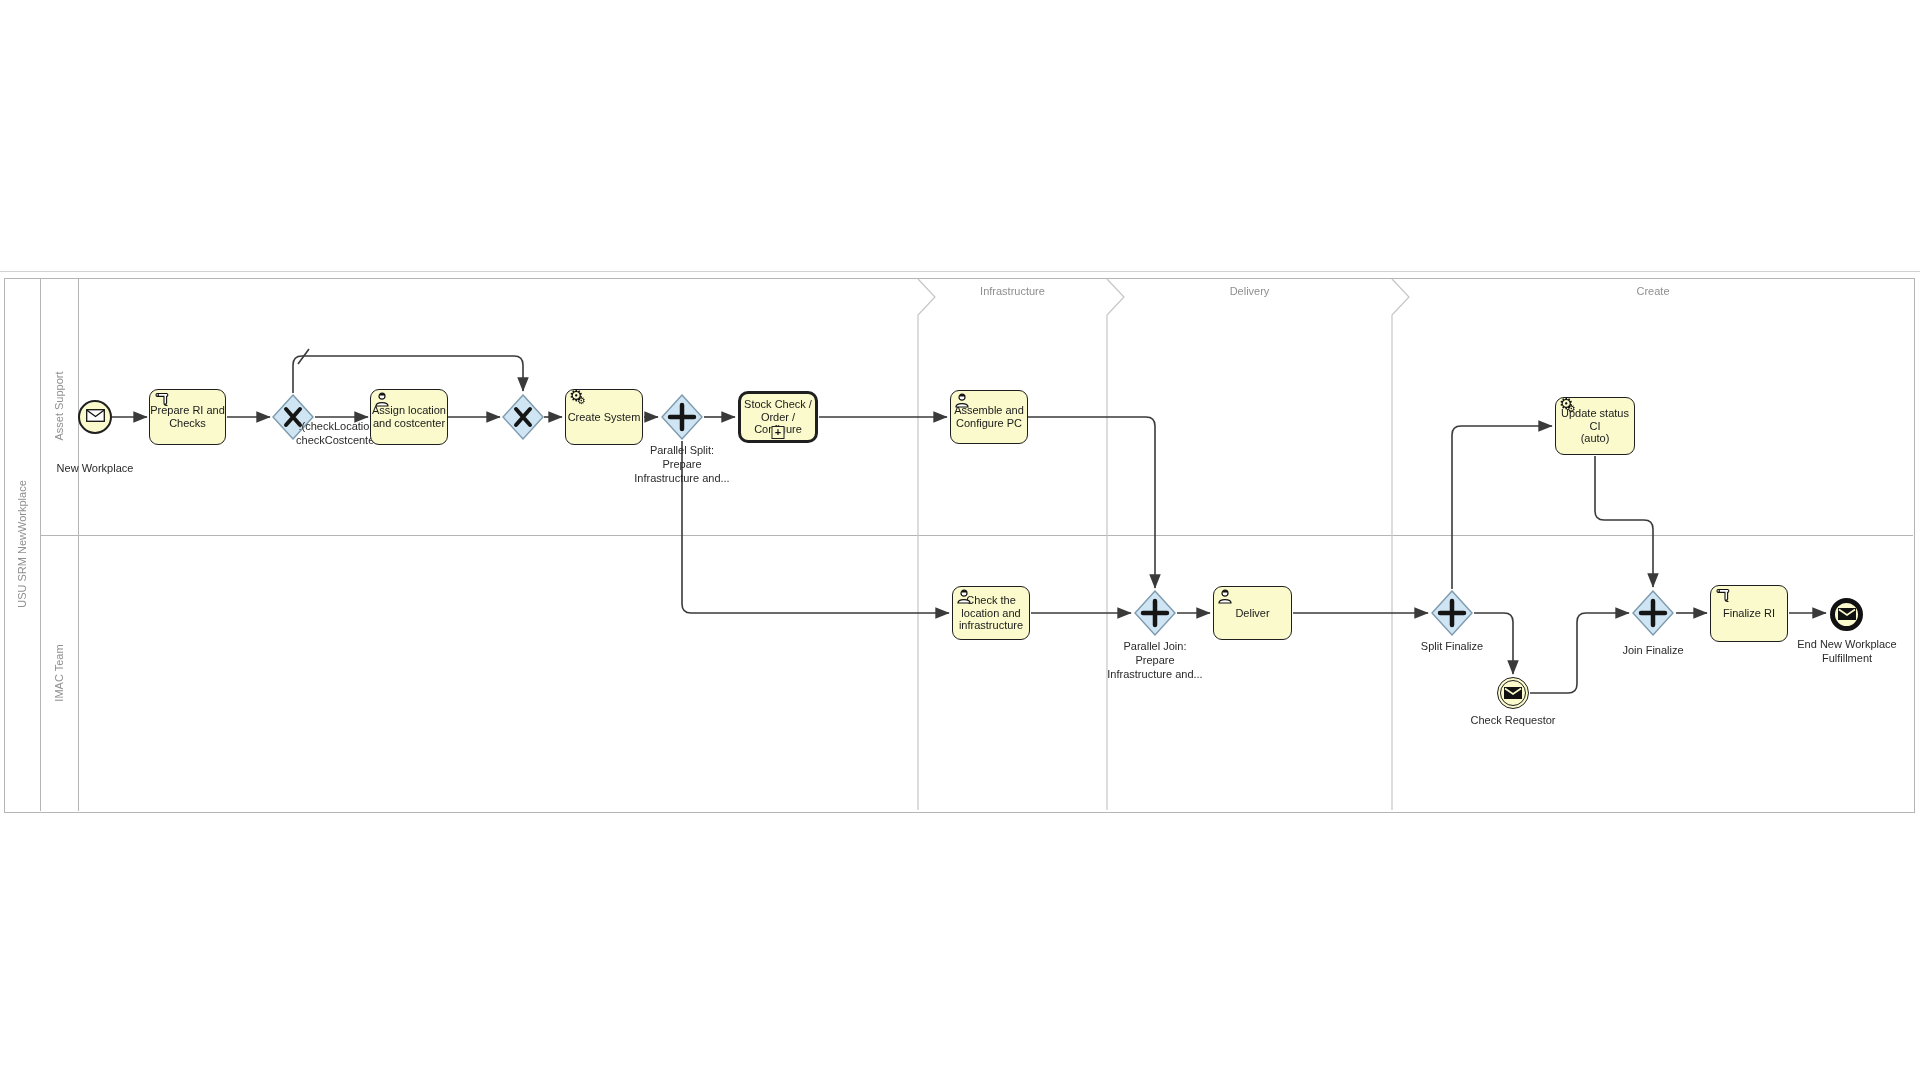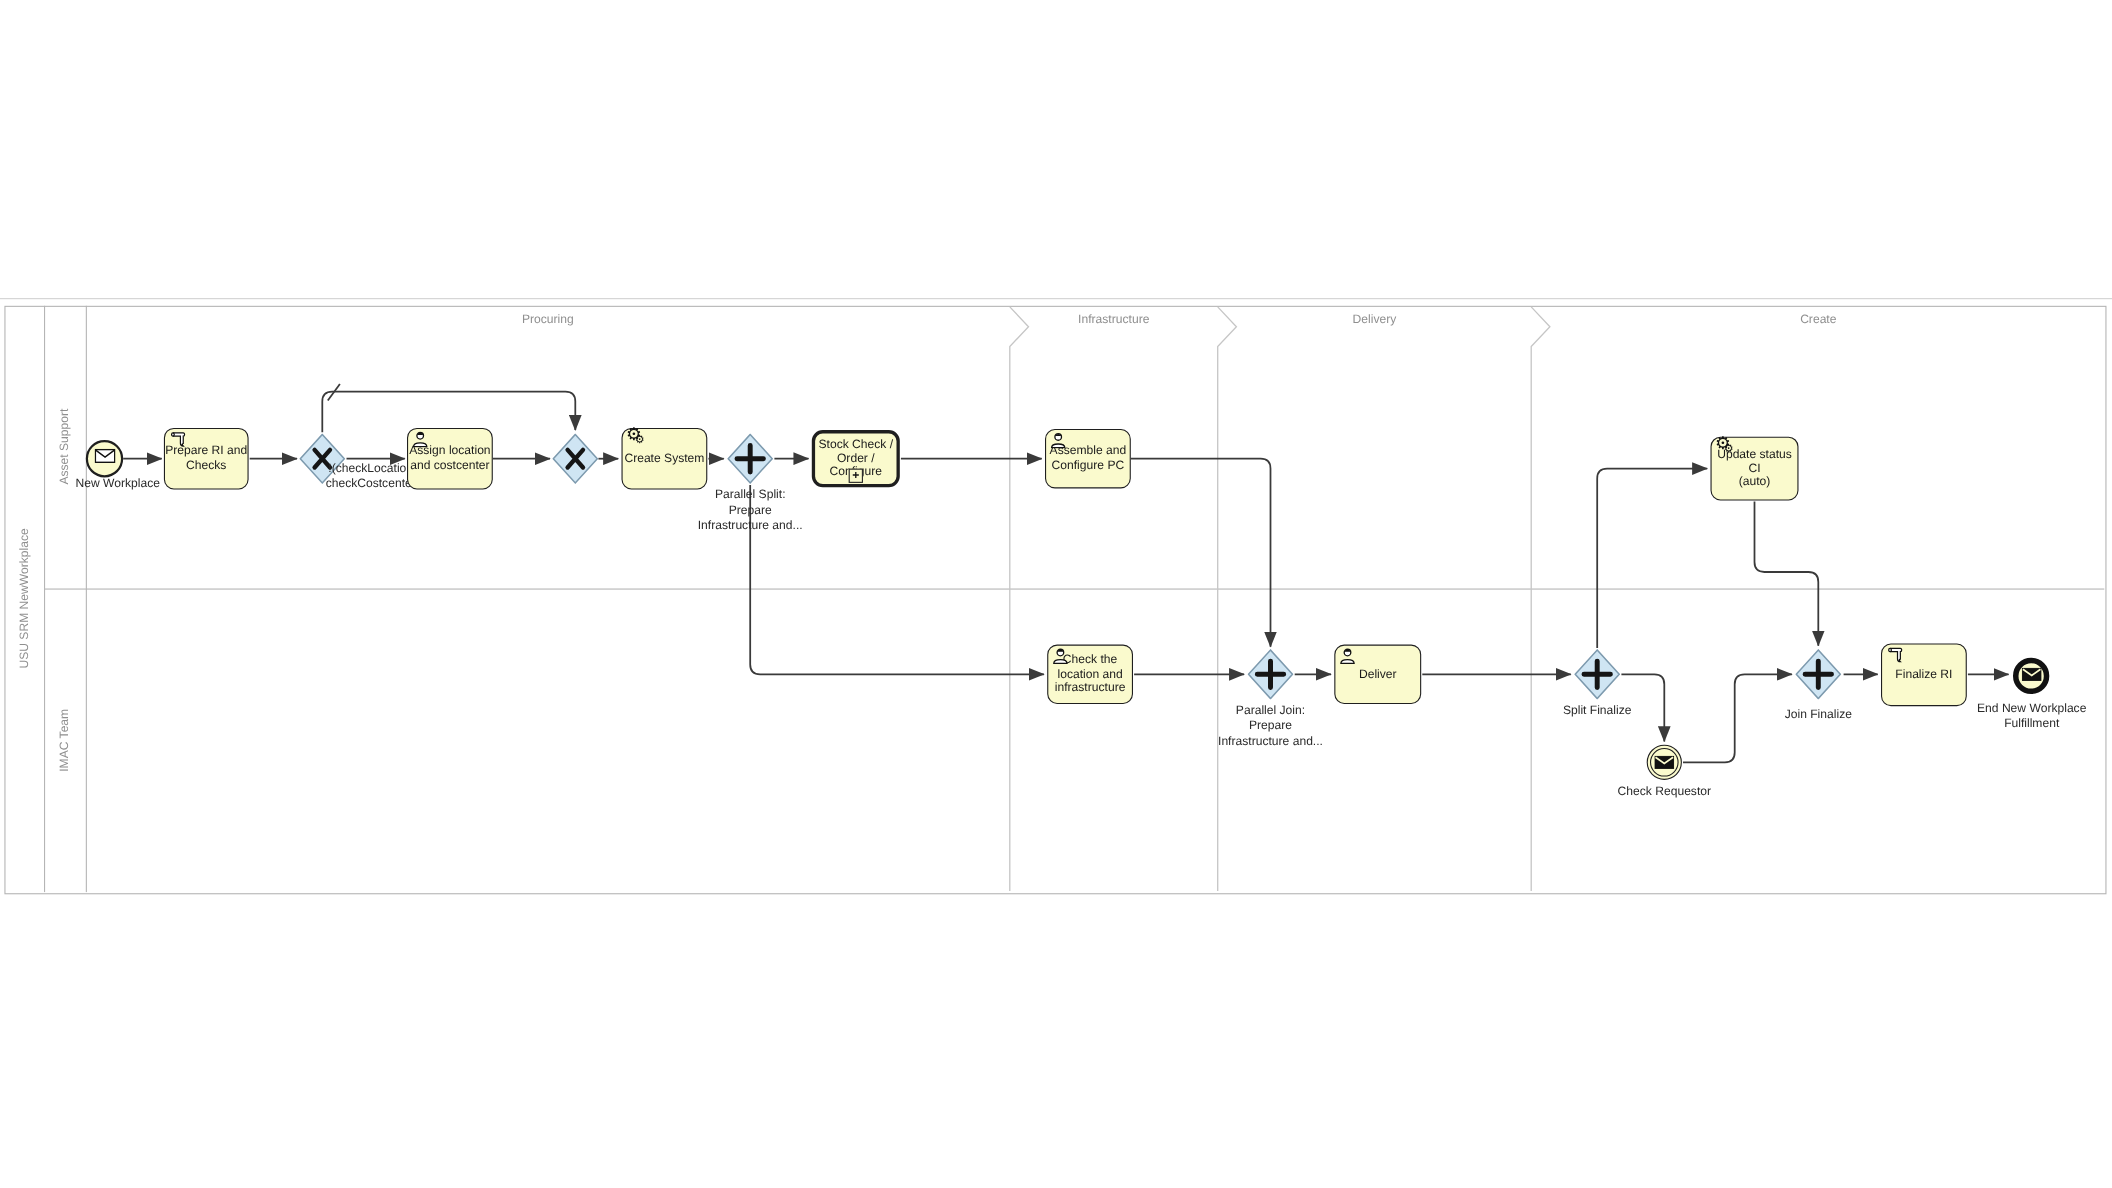--- a/index.html
+++ b/index.html
@@ -47,21 +47,20 @@
   <div class="struct-line topline"></div>
   <div class="struct-line pool abs"></div>
   <div class="struct-line vline abs" style="left:40px;top:278px;height:533px;"></div>
   <div class="struct-line vline abs" style="left:78px;top:278px;height:533px;"></div>
   <div class="struct-line laneline abs" style="left:40px;top:535px;width:1873px;"></div>
 
   <div class="rotlbl" style="width:260px;left:-108px;top:537px;">USU SRM NewWorkplace</div>
   <div class="rotlbl" style="width:160px;left:-21px;top:399px;">Asset Support</div>
   <div class="rotlbl" style="width:160px;left:-21px;top:666px;">IMAC Team</div>
 
-  <div class="mslbl" style="left:78px;width:840px;">Procuring</div>
   <div class="mslbl" style="left:918px;width:189px;">Infrastructure</div>
   <div class="mslbl" style="left:1107px;width:285px;">Delivery</div>
   <div class="mslbl" style="left:1392px;width:522px;">Create</div>
 
   <svg class="wires" width="1920" height="1080">
     <defs>
       <marker id="arr" viewBox="0 0 10 8" refX="9.5" refY="4" markerWidth="9" markerHeight="7.2" orient="auto">
         <path d="M0,0 L10,4 L0,8 z" fill="#3a3a3a"></path>
       </marker>
     </defs>
@@ -94,21 +93,21 @@
   </svg>
 
   <div class="event ev-start" style="left:78px;top:400px;">
     <span>
       <svg width="19" height="13" viewBox="0 0 19 13">
           <rect x="0.7" y="0.7" width="17.6" height="11.6" fill="#ffffff" stroke="#111" stroke-width="1.3"></rect>
           <path d="M1,1.2 L9.5,7.5 L18,1.2" fill="none" stroke="#111" stroke-width="1.3"></path>
         </svg>
     </span>
   </div>
-  <div class="nlabel" style="left:40px;top:434px;width:110px;padding-left:12px;">New Workplace</div>
+  <div class="nlabel" style="left:40px;top:462px;width:110px;">New Workplace</div>
 
   <div class="task" style="left:149px;top:389px;width:77px;height:56px;">
     <span class="ticon">
       <svg width="16" height="15" viewBox="0 0 16 15">
           <path d="M4.2,1.5 C2.6,1.5 2.6,4.4 4.2,4.4 L11,4.4 L11,11 C11,12.8 12,13.5 13.6,13.5 C12.4,12.4 12.4,11.6 13.6,11.2 L13.6,4.4 C15.2,4.4 15.2,1.5 13.6,1.5 Z" fill="#fff" stroke="#111" stroke-width="1.1"></path>
           <path d="M4.2,1.5 C5.8,1.5 5.8,4.4 4.2,4.4" fill="none" stroke="#111" stroke-width="1.1"></path>
         </svg>
     </span>
     <span class="lbl">Prepare RI and
 Checks</span>

